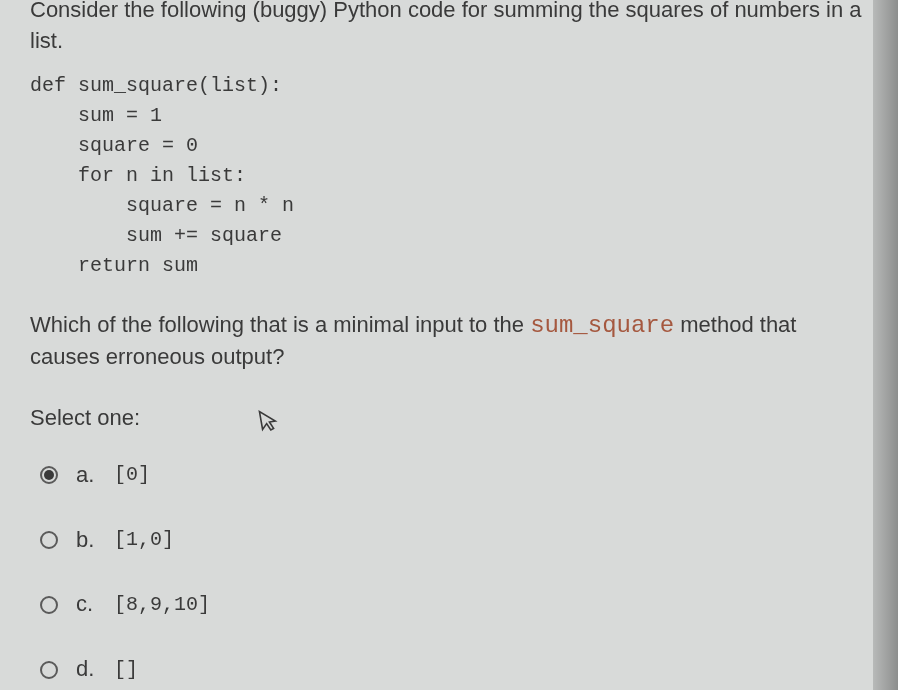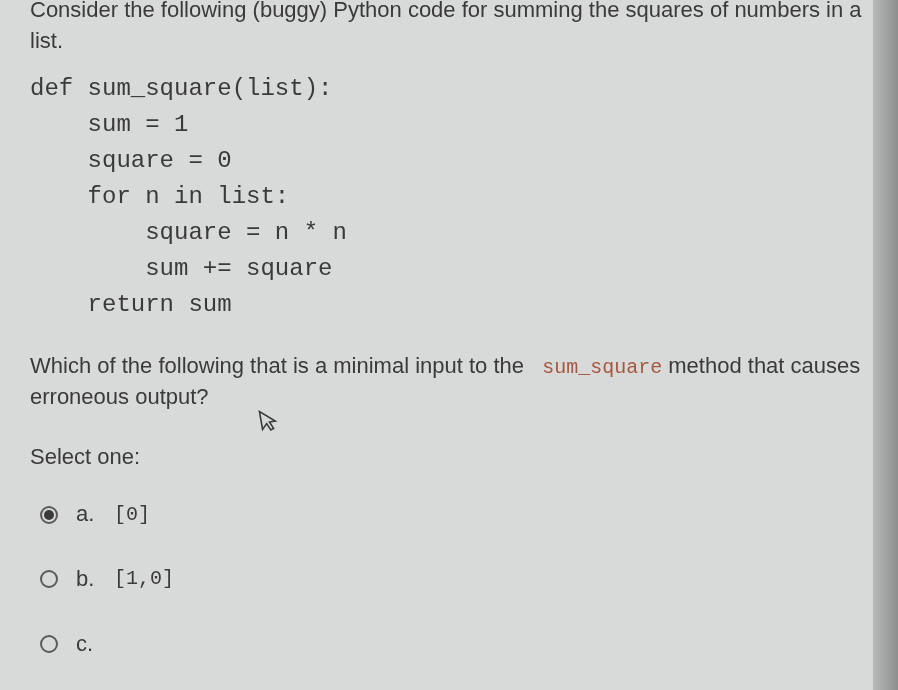--- a/index.html
+++ b/index.html
@@ -27,34 +27,33 @@
       bottom: 0;
       width: 25px;
       background: linear-gradient(to right, rgba(0,0,0,0.15), rgba(0,0,0,0.35));
     }
     .intro {
       margin-top: -5px;
       margin-bottom: 14px;
     }
     .code-block {
       font-family: "Courier New", Courier, monospace;
-      font-size: 24px;
+      font-size: 20px;
       line-height: 1.5;
       color: #3a3a3a;
       margin-bottom: 28px;
       white-space: pre;
     }
     .question {
       margin-bottom: 30px;
     }
     .inline-code {
       font-family: "Courier New", Courier, monospace;
       color: #a5583f;
-      font-size: 20px;
-      margin-left: 12px;
+      font-size: 24px;
     }
     .select-prompt {
       margin-bottom: 26px;
       margin-top: 24px;
     }
     .options {
       padding-left: 10px;
     }
     .option {
       display: flex;
@@ -125,20 +124,21 @@
     <span class="option-text">[0]</span>
   </div>
   <div class="option">
     <span class="radio"></span>
     <span class="option-letter">b.</span>
     <span class="option-text">[1,0]</span>
   </div>
   <div class="option">
     <span class="radio"></span>
     <span class="option-letter">c.</span>
+    <span class="option-text">[8,9,10]</span>
   </div>
   <div class="option">
     <span class="radio"></span>
     <span class="option-letter">d.</span>
     <span class="option-text">[]</span>
   </div>
 </div>
 
 <div class="cursor">
   <svg width="20" height="26" viewBox="0 0 20 26">

